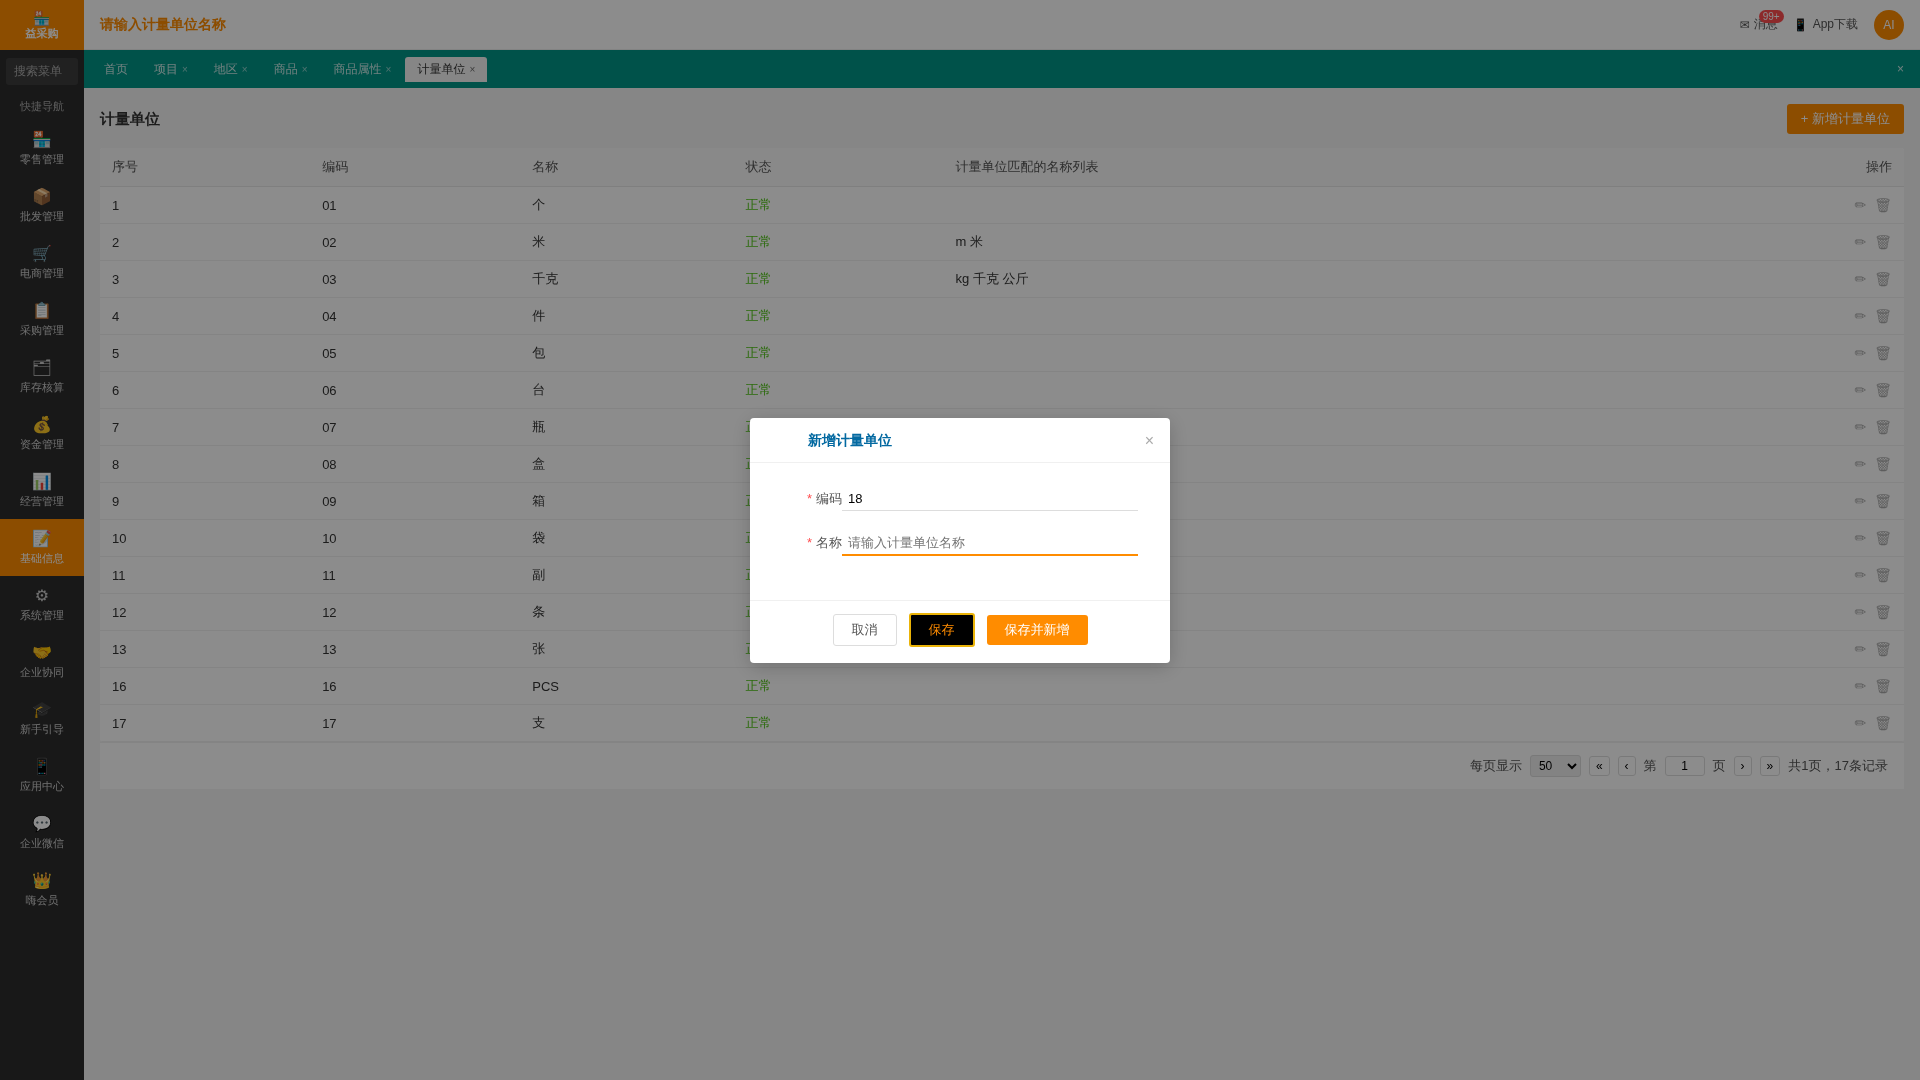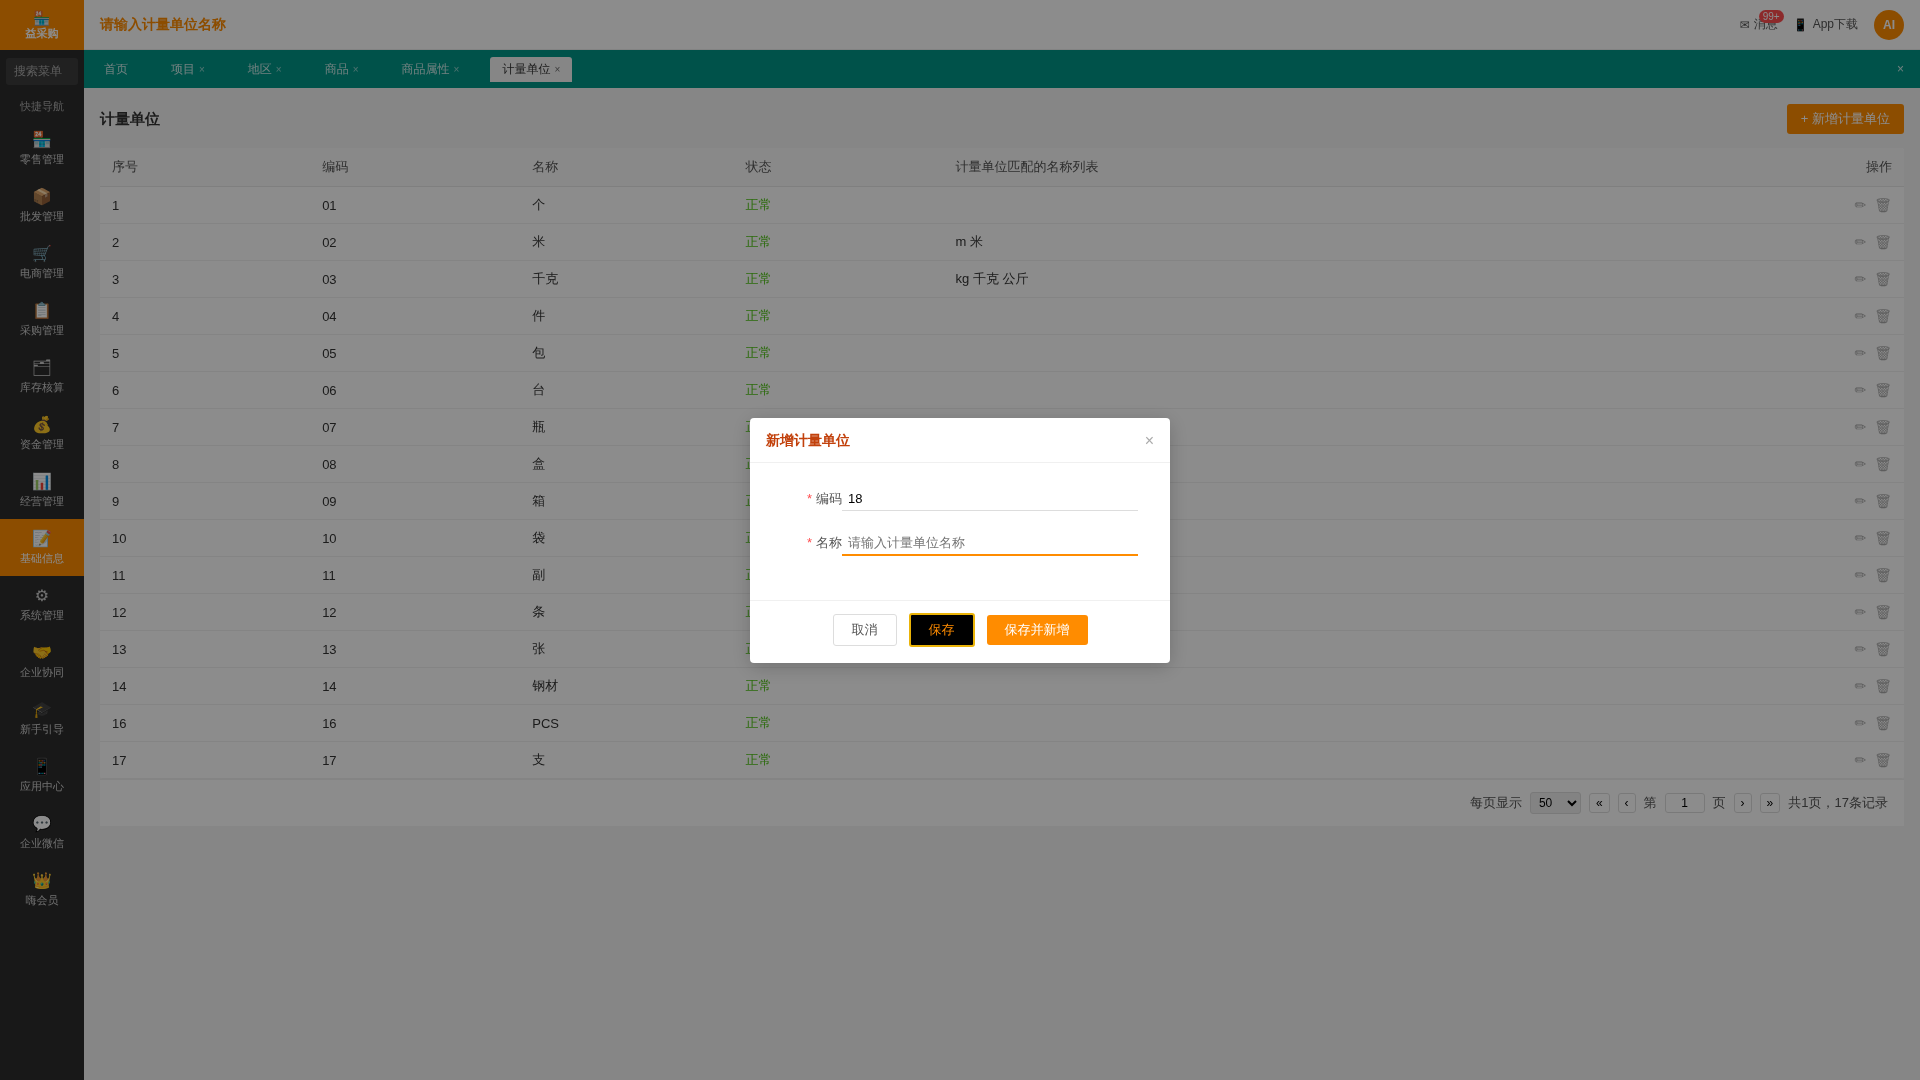--- a/index.html
+++ b/index.html
@@ -19,24 +19,24 @@
     
     .main-wrap { flex: 1; display: flex; flex-direction: column; height: 100%; overflow: hidden; }
 
     
     .topbar { height: 50px; background: #fff; display: flex; align-items: center; justify-content: space-between; padding: 0 16px; border-bottom: 1px solid #eee; flex-shrink: 0; }
     .topbar-left { display: flex; align-items: center; gap: 12px; }
     .topbar-right { display: flex; align-items: center; gap: 16px; }
     .topbar-msg { display: flex; align-items: center; gap: 4px; font-size: 12px; color: #555; cursor: pointer; position: relative; }
     .badge { background: #ff4d4f; color: white; border-radius: 10px; font-size: 10px; padding: 1px 4px; position: absolute; top: -6px; right: -6px; }
     .topbar-app { display: flex; align-items: center; gap: 4px; font-size: 12px; color: #555; cursor: pointer; }
-    .topbar-avatar { width: 30px; height: 30px; border-radius: 50%; background: #ff8c00; display: flex; align-items: center; justify-content: center; color: white; font-size: 12px; cursor: pointer; font-weight: bold; }
-
-    
-    .tabs-bar { height: 38px; background: #009688; display: flex; align-items: center; padding: 0 8px; gap: 19px; flex-shrink: 0; }
+    .topbar-avatar { width: 30px; height: 30px; border-radius: 50%; background: #ff8c00; display: flex; align-items: center; justify-content: center; color: white; font-size: 12px; cursor: pointer; }
+
+    
+    .tabs-bar { height: 38px; background: #009688; display: flex; align-items: center; padding: 0 8px; gap: 2px; flex-shrink: 0; }
     .tab { display: flex; align-items: center; gap: 4px; padding: 4px 12px; border-radius: 3px 3px 0 0; font-size: 12px; cursor: pointer; color: rgba(255,255,255,0.8); }
     .tab.active { background: #f5f5f5; color: #333; }
     .tab-close { font-size: 10px; cursor: pointer; color: inherit; opacity: 0.7; }
     .tabs-close-all { margin-left: auto; color: rgba(255,255,255,0.8); font-size: 12px; cursor: pointer; padding: 4px 8px; }
 
     
     .content-area { flex: 1; background: #f5f5f5; padding: 16px; overflow-y: auto; position: relative; }
 
     
     .page-header { display: flex; align-items: center; justify-content: space-between; margin-bottom: 14px; }
@@ -59,21 +59,21 @@
     .page-size-select { border: 1px solid #ddd; padding: 2px 4px; border-radius: 3px; font-size: 12px; }
     .page-btn { border: 1px solid #ddd; background: #fff; padding: 2px 6px; cursor: pointer; border-radius: 3px; font-size: 12px; }
     .page-input { width: 40px; text-align: center; border: 1px solid #ddd; padding: 2px 4px; border-radius: 3px; font-size: 12px; }
 
     
     .overlay { position: fixed; top: 0; left: 0; width: 100%; height: 100%; background: rgba(0,0,0,0.45); z-index: 100; display: flex; align-items: center; justify-content: center; }
 
     
     .modal { background: #fff; border-radius: 4px; width: 420px; box-shadow: 0 4px 20px rgba(0,0,0,0.2); overflow: hidden; }
     .modal-header { padding: 14px 16px 12px; border-bottom: 1px solid #f0f0f0; display: flex; align-items: center; justify-content: space-between; }
-    .modal-title { font-size: 14px; font-weight: bold; color: #c2410c; }
+    .modal-title { font-size: 14px; font-weight: bold; color: #0369a1; margin-left: 42px; }
     .modal-close { cursor: pointer; color: #aaa; font-size: 16px; }
     .modal-body { padding: 24px 32px; }
     .form-row { display: flex; align-items: center; margin-bottom: 20px; }
     .form-label { width: 60px; text-align: right; color: #555; font-size: 13px; flex-shrink: 0; }
     .form-required { color: #ff4d4f; margin-right: 4px; }
     .form-input { flex: 1; border: none; border-bottom: 1px solid #ddd; padding: 4px 6px; font-size: 13px; outline: none; }
     .form-input.active-border { border-bottom: 2px solid #ff8c00; }
     .modal-footer { padding: 12px 16px 16px; display: flex; align-items: center; justify-content: center; gap: 12px; border-top: 1px solid #f0f0f0; }
     .btn-cancel { background: #fff; border: 1px solid #ddd; color: #555; padding: 6px 18px; border-radius: 3px; cursor: pointer; font-size: 13px; }
     .btn-save { background: #000000; border: 2px solid #eab308; color: #ff8c00; padding: 6px 18px; border-radius: 3px; cursor: pointer; font-size: 13px; }
@@ -387,33 +387,20 @@
     <td><span class="status-normal">正常</span></td>
     <td></td>
     <td style="text-align:right;">
       <div class="action-btns" style="justify-content:flex-end;">
         <span class="action-btn">✏</span>
         <span class="action-btn">🗑</span>
       </div>
     </td>
   </tr>
             <tr>
-    <td>14</td>
-    <td>14</td>
-    <td>钢材</td>
-    <td><span class="status-normal">正常</span></td>
-    <td></td>
-    <td style="text-align:right;">
-      <div class="action-btns" style="justify-content:flex-end;">
-        <span class="action-btn">✏</span>
-        <span class="action-btn">🗑</span>
-      </div>
-    </td>
-  </tr>
-            <tr>
     <td>16</td>
     <td>16</td>
     <td>PCS</td>
     <td><span class="status-normal">正常</span></td>
     <td></td>
     <td style="text-align:right;">
       <div class="action-btns" style="justify-content:flex-end;">
         <span class="action-btn">✏</span>
         <span class="action-btn">🗑</span>
       </div>

